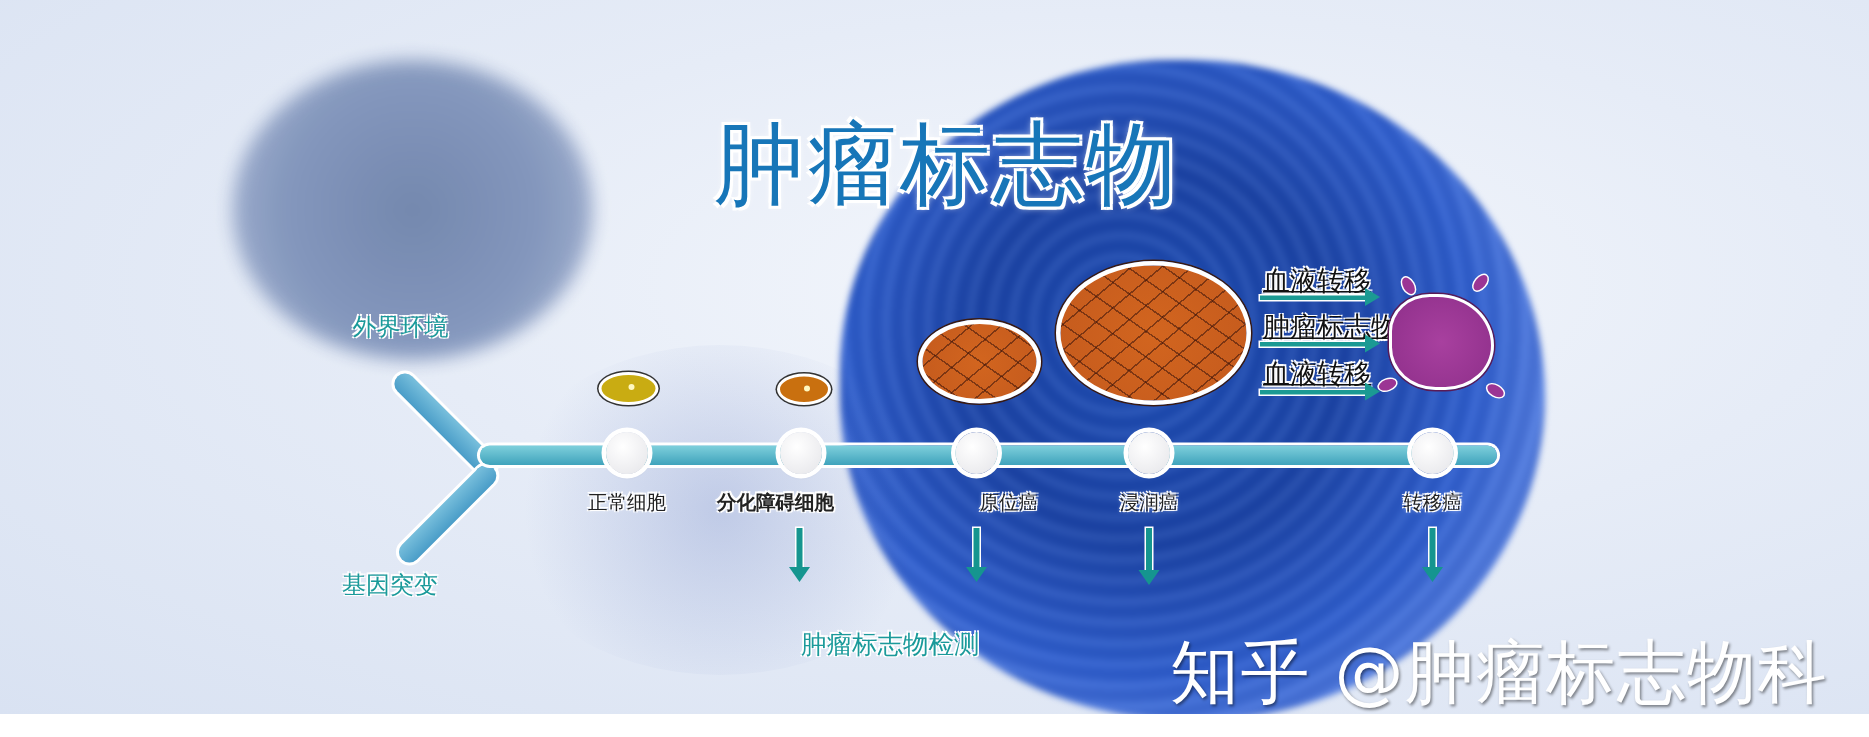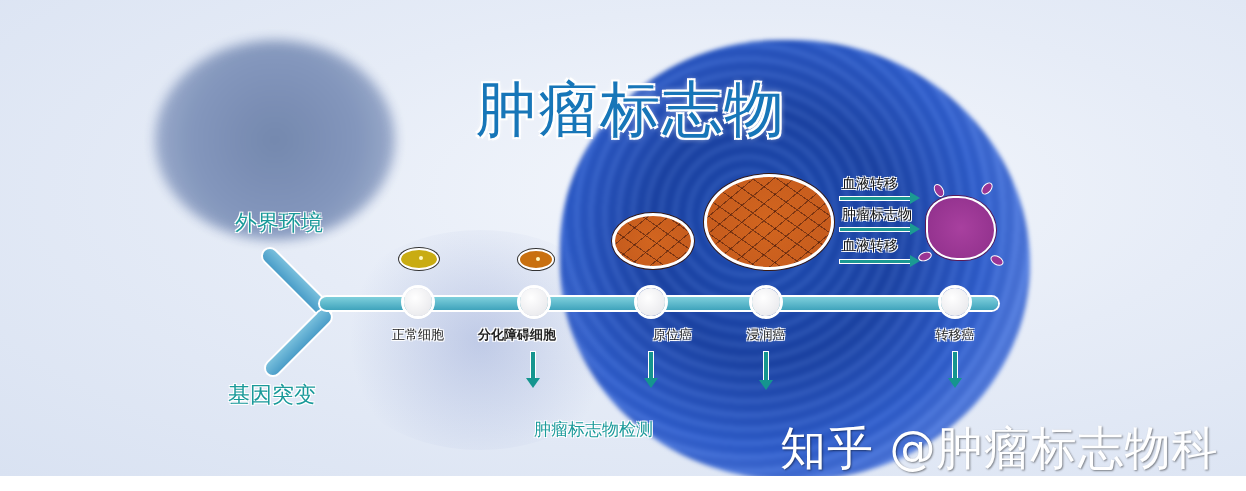--- a/index.html
+++ b/index.html
@@ -11,41 +11,41 @@
     filter:blur(6px);opacity:.95;}
   .bg-cell-big{position:absolute;left:560px;top:40px;width:470px;height:440px;border-radius:48% 52% 50% 50%;
     background:radial-gradient(circle at 45% 45%, #1f4fb8 0%, #1c45a8 35%, #2f5fcf 60%, #5d86e6 78%, rgba(170,190,240,0) 100%);
     filter:blur(2px);}
   .bg-cell-big::after{content:"";position:absolute;inset:0;border-radius:inherit;
     background:repeating-radial-gradient(circle at 40% 40%, rgba(255,255,255,0.06) 0 6px, rgba(0,0,40,0.06) 6px 14px);}
   .haze{position:absolute;left:330px;top:230px;width:300px;height:220px;border-radius:50%;
     background:radial-gradient(circle, rgba(120,140,200,.35) 0%, rgba(200,210,235,0) 70%);}
   .title{position:absolute;left:476px;top:70px;font-size:60px;font-weight:400;color:#1776b8;letter-spacing:2px;
     text-shadow:0 0 3px #fff,0 0 6px #fff,2px 2px 0 #fff,-2px -2px 0 #fff,2px -2px 0 #fff,-2px 2px 0 #fff;}
-  .teal-label{position:absolute;font-size:22px;color:#1a9a9a;
+  .teal-label{position:absolute;font-size:16px;color:#1a9a9a;
     text-shadow:1px 1px 0 #fff,-1px -1px 0 #fff,1px -1px 0 #fff,-1px 1px 0 #fff;}
   .stage-label{position:absolute;font-size:13px;color:#222;transform:translateX(-50%);white-space:nowrap;
     text-shadow:1px 1px 0 #fff,-1px -1px 0 #fff,1px -1px 0 #fff,-1px 1px 0 #fff,0 0 3px #fff;text-align:center;}
   .branch{position:absolute;height:14px;border-radius:7px;background:linear-gradient(#78bfdc,#4a9dc8);
     box-shadow:0 0 0 2px #fff;transform-origin:left center;}
   .timeline{position:absolute;left:320px;top:297px;width:678px;height:13px;border-radius:7px;
     background:linear-gradient(#7fd0dc,#3fa3bc);box-shadow:0 0 0 2px #fff;}
   .node{position:absolute;top:288px;width:28px;height:28px;border-radius:50%;background:radial-gradient(circle at 40% 35%,#ffffff,#e4e4e8);
     box-shadow:0 0 0 3px #fff,0 1px 3px rgba(0,0,0,.3);transform:translateX(-50%);}
   .arrow-down{position:absolute;width:4px;background:#15958f;transform:translateX(-50%);box-shadow:0 0 0 1px #fff;}
   .arrow-down::after{content:"";position:absolute;left:50%;bottom:-6px;transform:translateX(-50%);
     border-left:7px solid transparent;border-right:7px solid transparent;border-top:10px solid #15958f;}
   .cell-oval{position:absolute;border-radius:50%;border:2px solid #fff;box-shadow:0 0 0 1px #333;}
   .cell-oval::after{content:"";position:absolute;width:4px;height:4px;border-radius:50%;background:#fff8c0;left:50%;top:35%;}
   .tumor{position:absolute;border-radius:50%;border:3px solid #fff;box-shadow:0 0 0 1px #3a1a10;
     background:
       repeating-linear-gradient(35deg, rgba(60,20,10,.55) 0 1px, transparent 1px 14px),
       repeating-linear-gradient(-40deg, rgba(60,20,10,.55) 0 1px, transparent 1px 13px),
       radial-gradient(circle,#d2651f,#c45a1d);}
-  .meta-text{position:absolute;font-size:14px;color:#111;text-shadow:1px 1px 0 #fff,-1px -1px 0 #fff,1px -1px 0 #fff,-1px 1px 0 #fff;}
+  .meta-text{position:absolute;font-size:18px;color:#111;text-shadow:1px 1px 0 #fff,-1px -1px 0 #fff,1px -1px 0 #fff,-1px 1px 0 #fff;text-decoration:underline;}
   .meta-arrow{position:absolute;height:3px;width:72px;background:#1b9a93;box-shadow:0 0 0 1px #fff;}
   .meta-arrow::after{content:"";position:absolute;right:-8px;top:-5px;border-top:6px solid transparent;border-bottom:6px solid transparent;border-left:10px solid #1b9a93;}
   .meta-cell{position:absolute;left:926px;top:196px;width:66px;height:60px;border-radius:42% 58% 50% 48%;
     background:radial-gradient(circle,#a8409f,#8e2f8a);border:2px solid #fff;box-shadow:0 0 0 1px #5a1a55;}
   .frag{position:absolute;width:12px;height:7px;border-radius:50%;background:#9b3594;border:1px solid #fff;}
   .watermark{position:absolute;left:780px;top:418px;font-size:46px;color:#fff;
     text-shadow:1px 1px 2px rgba(0,0,0,.45);letter-spacing:1px;}
 </style>
 </head>
 <body>

